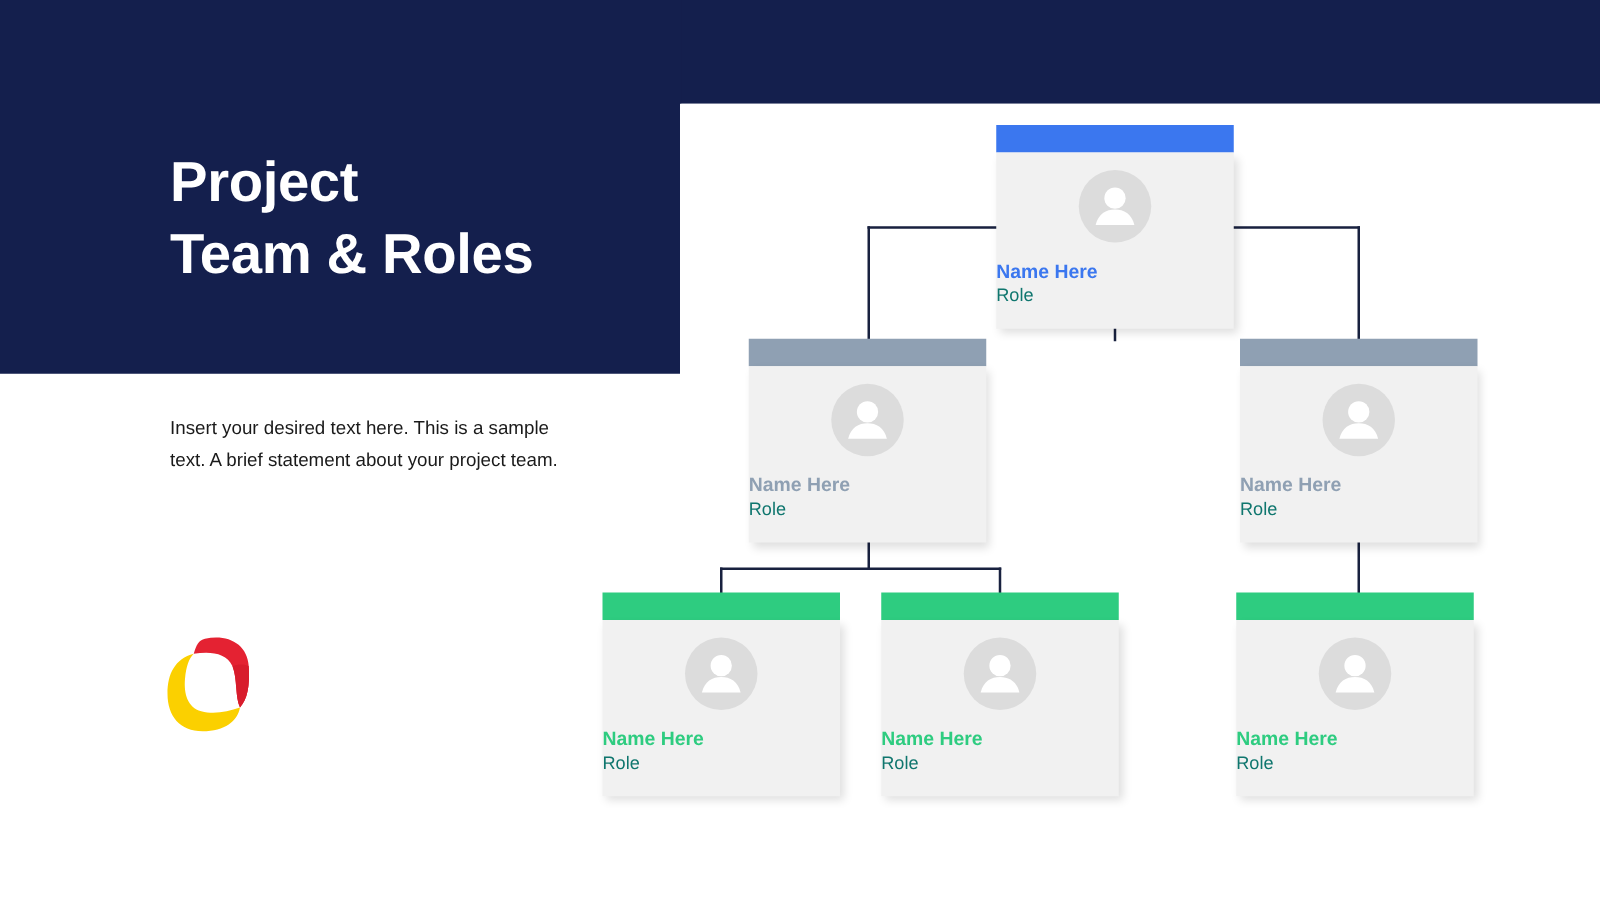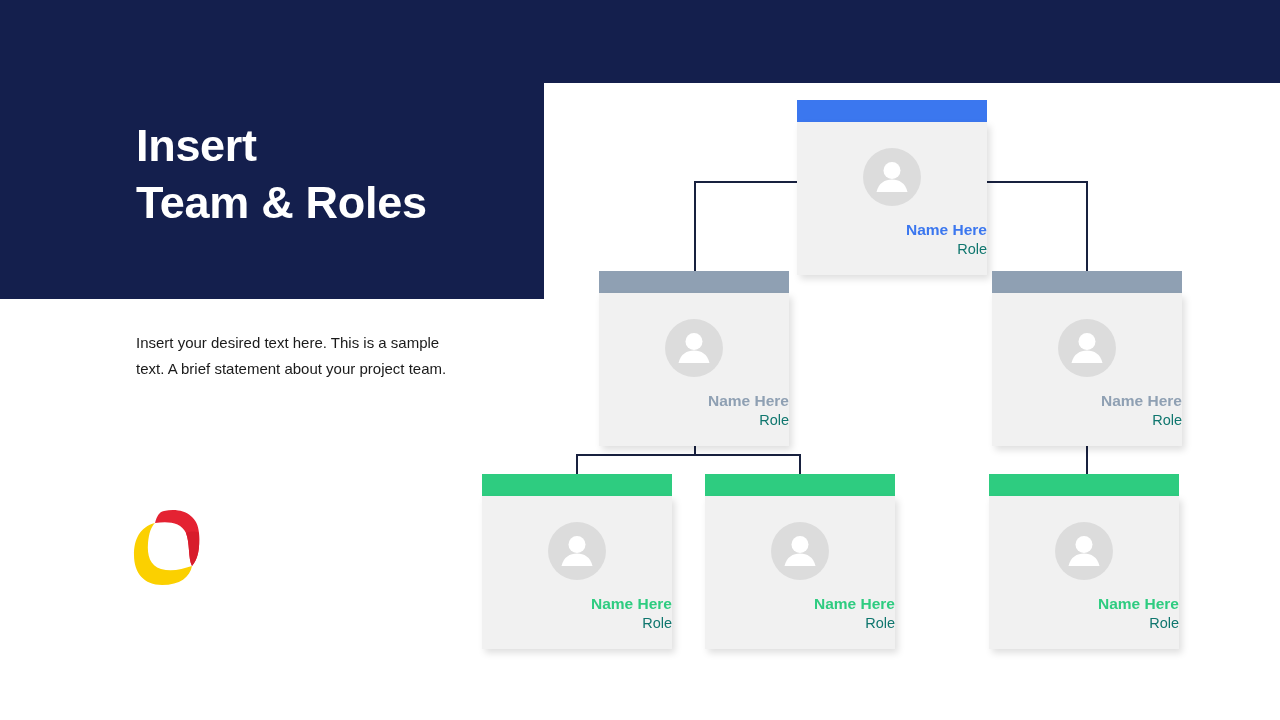--- a/index.html
+++ b/index.html
@@ -105,24 +105,24 @@
     z-index: 3;
   }
   .card-bar {
     height: 22px;
     width: 190px;
   }
   .card-body {
     width: 190px;
     background: #f1f1f1;
     box-shadow: 3px 4px 7px rgba(0,0,0,0.13);
-    padding-top: 26px;
+    padding-top: 14px;
     padding-bottom: 16px;
     box-sizing: border-box;
-    text-align: right;
+    text-align: left;
   }
   .avatar {
     width: 58px;
     height: 58px;
     border-radius: 50%;
     background: #dcdcdc;
     margin: 0 auto 14px auto;
     position: relative;
   }
   .avatar svg {
@@ -151,21 +151,21 @@
 </head>
 <body>
 
 <div class="slide">
 
   <div class="navy-band"></div>
   <div class="navy-panel"></div>
   <div class="white-panel"></div>
 
   <div class="title-block">
-    <div class="title-line">Insert</div>
+    <div class="title-line">Project</div>
     <div class="title-line">Team &amp; Roles</div>
   </div>
 
   <div class="body-copy">Insert your desired text here. This is a sample text. A brief statement about your project team.</div>
 
   <div class="logo">
     <svg width="78" height="88" viewBox="0 0 78 88" xmlns="http://www.w3.org/2000/svg">
       <path d="M36 8 C54 4 70 12 71 30 C72 46 70 56 64 63 C60 55 62 40 58 30 C53 19 40 18 27 20 C29 13 31 9 36 8 Z" fill="#e42232"></path>
       <path d="M71 30 C72 46 70 56 64 63 C60 55 62 40 58 30 C62 28 68 28 71 30 Z" fill="#d81c2c"></path>
       <path d="M27 20 C12 24 6 36 6 52 C6 70 16 82 34 82 C52 82 62 74 64 63 C54 66 44 69 33 66 C22 63 19 52 20 40 C21 30 23 24 27 20 Z" fill="#fbd000"></path>

